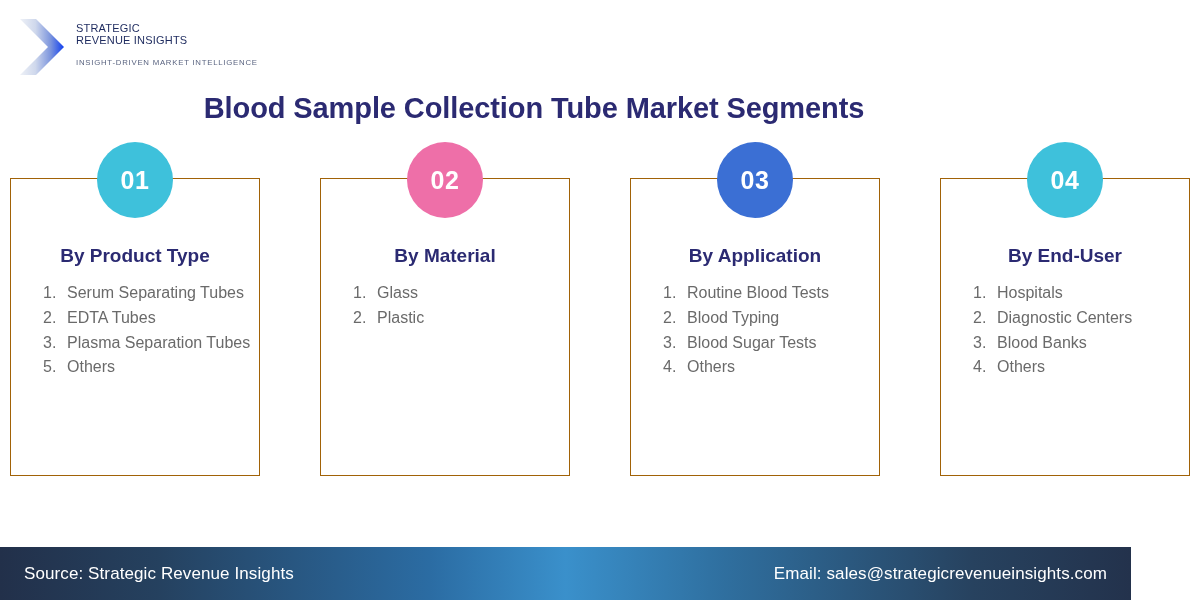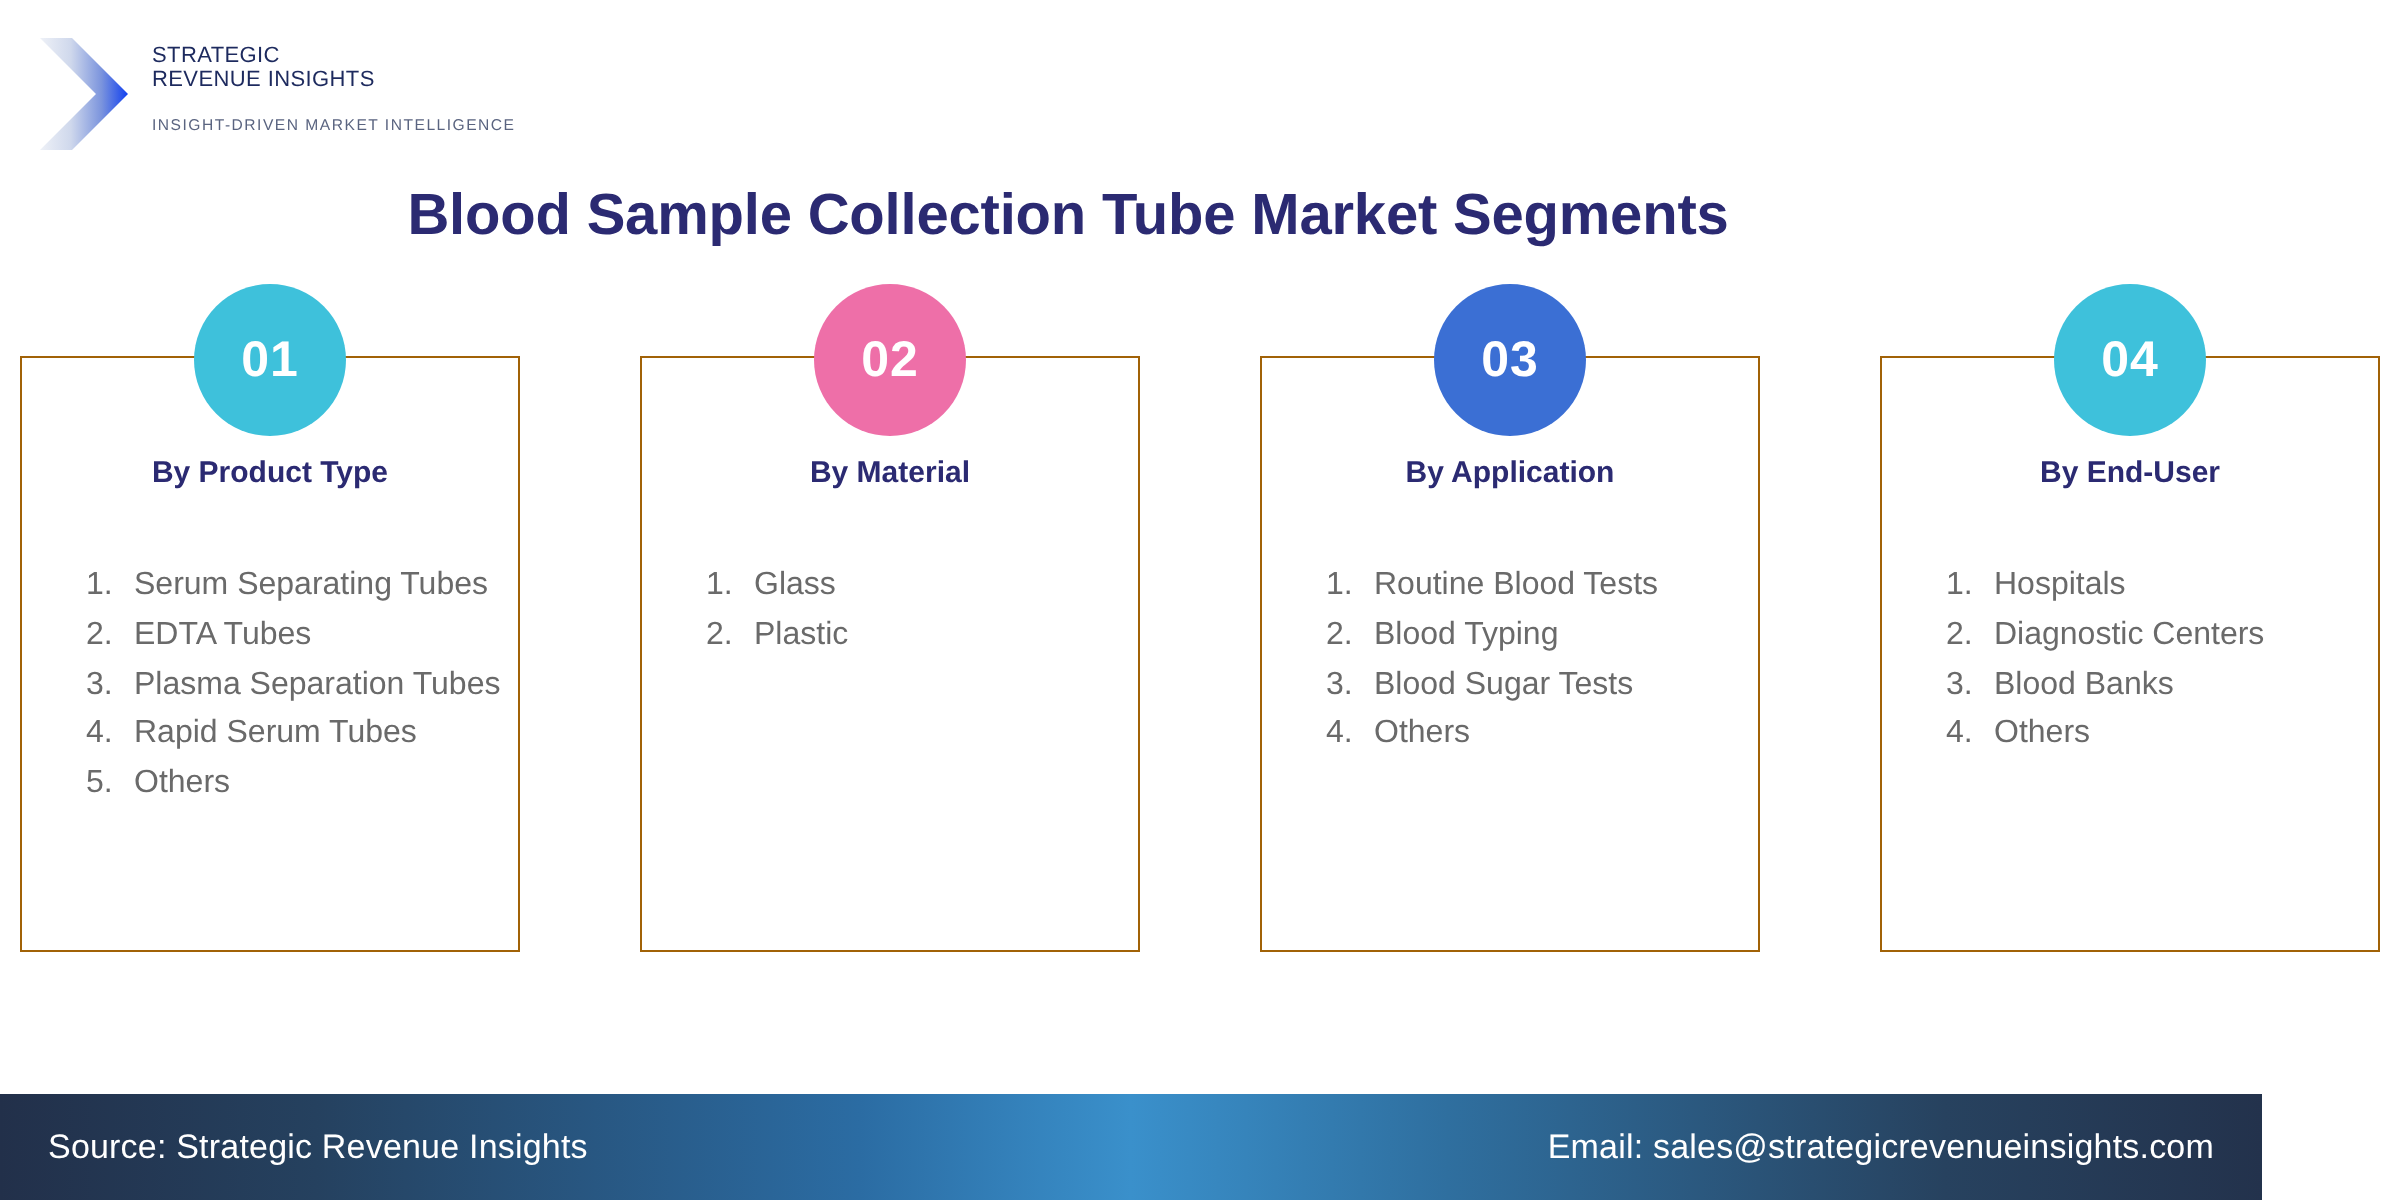--- a/index.html
+++ b/index.html
@@ -91,24 +91,24 @@
     align-items: center;
     justify-content: center;
     color: #ffffff;
     font-size: 25px;
     font-weight: bold;
     letter-spacing: 0.5px;
   }
   .card-heading {
     position: absolute;
     left: 0;
-    top: 49px;
+    top: 66px;
     width: 100%;
     text-align: center;
-    font-size: 15px;
+    font-size: 19px;
     font-weight: bold;
     color: #2b2a72;
   }
   .card-list {
     position: absolute;
     left: 0;
     top: 90px;
     width: 100%;
     margin: 12px;
     padding: 0 14px 0 20px;
@@ -183,21 +183,20 @@
 
 <div class="cards-row">
 
   <div class="card">
     <div class="card-badge" style="background: rgb(62, 193, 219);">01</div>
     <div class="card-heading">By Product Type</div>
     <ul class="card-list">
       <li><span class="li-num">1.</span><span>Serum Separating Tubes</span></li>
       <li><span class="li-num">2.</span><span>EDTA Tubes</span></li>
       <li><span class="li-num">3.</span><span>Plasma Separation Tubes</span></li>
-      <li><span class="li-num">4.</span><span>Rapid Serum Tubes</span></li>
       <li><span class="li-num">5.</span><span>Others</span></li>
     </ul>
   </div>
 
   <div class="card">
     <div class="card-badge" style="background: rgb(238, 111, 168);">02</div>
     <div class="card-heading">By Material</div>
     <ul class="card-list">
       <li><span class="li-num">1.</span><span>Glass</span></li>
       <li><span class="li-num">2.</span><span>Plastic</span></li>

